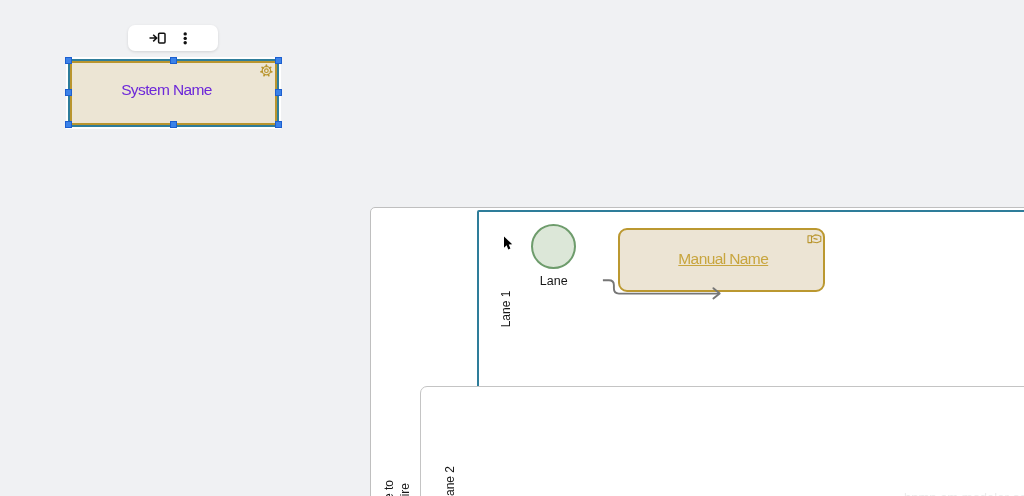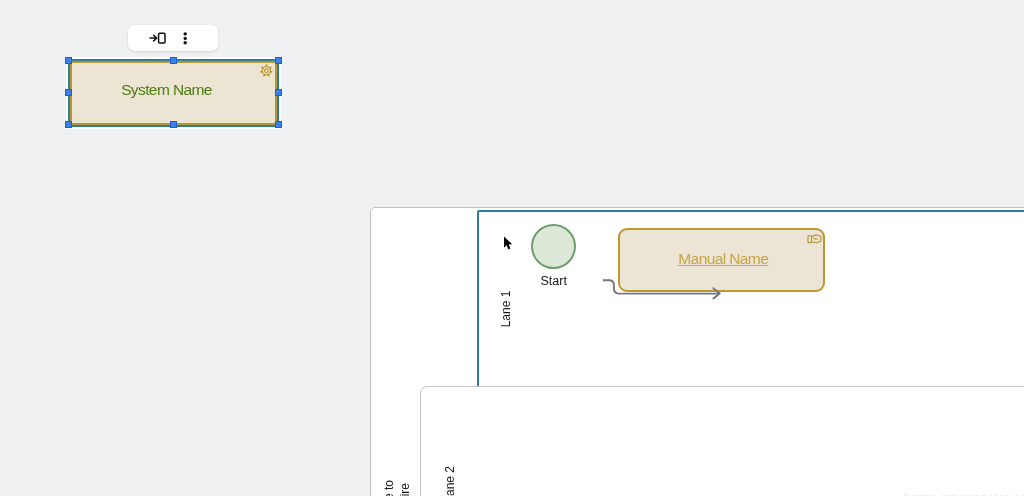--- a/index.html
+++ b/index.html
@@ -27,31 +27,31 @@
 </div>
 
 <div class="abs" style="left:420.4px;top:386.1px;width:660px;height:170px;background:#ffffff;border:1.4px solid #c4c4c4;border-radius:7px;"></div>
 
 <div class="abs" style="left:443px;top:466px;width:14px;height:60px;">
   <div style="position:absolute;left:-53px;top:53px;width:120px;transform:rotate(-90deg);transform-origin:60px 7px;font-size:12px;color:#161616;text-align:right;white-space:nowrap;">Lane 2</div>
 </div>
 
 <div class="abs" style="left:531.2px;top:224.4px;width:40.9px;height:40.9px;border:2px solid #6e9c6c;border-radius:50%;background:#dce7d8;"></div>
 
-<div class="abs" style="left:523.7px;top:274px;width:60px;text-align:center;font-size:12.5px;color:#161616;">Start</div>
+<div class="abs" style="left:523.7px;top:274px;width:60px;text-align:center;font-size:12.5px;color:#161616;">Lane</div>
 
 <div class="abs" style="left:618px;top:228px;width:202.5px;height:60px;background:#ece4d4;border:2px solid #bb9830;border-radius:9px;"></div>
 
 <div class="abs" style="left:620px;top:249.8px;width:206.5px;text-align:center;font-size:15.5px;letter-spacing:-0.6px;color:#c8a53e;text-decoration:underline;">Manual Name</div>
 
 <div class="abs" style="left:68px;top:58.5px;width:207.4px;height:64.5px;border:2px solid #2e7d9a;box-shadow:0 0 0 2px rgba(255,255,255,0.95);"></div>
 
 <div class="abs" style="left:70px;top:60.5px;width:203.4px;height:60.5px;background:#ece5d4;border:2px solid #b9952e;border-radius:2px;"></div>
 
-<div class="abs" style="left:72.5px;top:81.3px;width:188px;text-align:center;font-size:15.5px;letter-spacing:-0.6px;color:#4d7c0f;">System Name</div>
+<div class="abs" style="left:72.5px;top:81.3px;width:188px;text-align:center;font-size:15.5px;letter-spacing:-0.6px;color:#6d28d9;">System Name</div>
 
 <div class="abs" style="left:65.3px;top:56.8px;width:5px;height:5px;background:#3b82e8;border:1px solid #1c5fd0;"></div>
 <div class="abs" style="left:170.0px;top:56.8px;width:5px;height:5px;background:#3b82e8;border:1px solid #1c5fd0;"></div>
 <div class="abs" style="left:275.1px;top:56.8px;width:5px;height:5px;background:#3b82e8;border:1px solid #1c5fd0;"></div>
 <div class="abs" style="left:65.3px;top:89.4px;width:5px;height:5px;background:#3b82e8;border:1px solid #1c5fd0;"></div>
 <div class="abs" style="left:275.1px;top:89.4px;width:5px;height:5px;background:#3b82e8;border:1px solid #1c5fd0;"></div>
 <div class="abs" style="left:65.3px;top:120.9px;width:5px;height:5px;background:#3b82e8;border:1px solid #1c5fd0;"></div>
 <div class="abs" style="left:170.0px;top:120.9px;width:5px;height:5px;background:#3b82e8;border:1px solid #1c5fd0;"></div>
 <div class="abs" style="left:275.1px;top:120.9px;width:5px;height:5px;background:#3b82e8;border:1px solid #1c5fd0;"></div>
 

